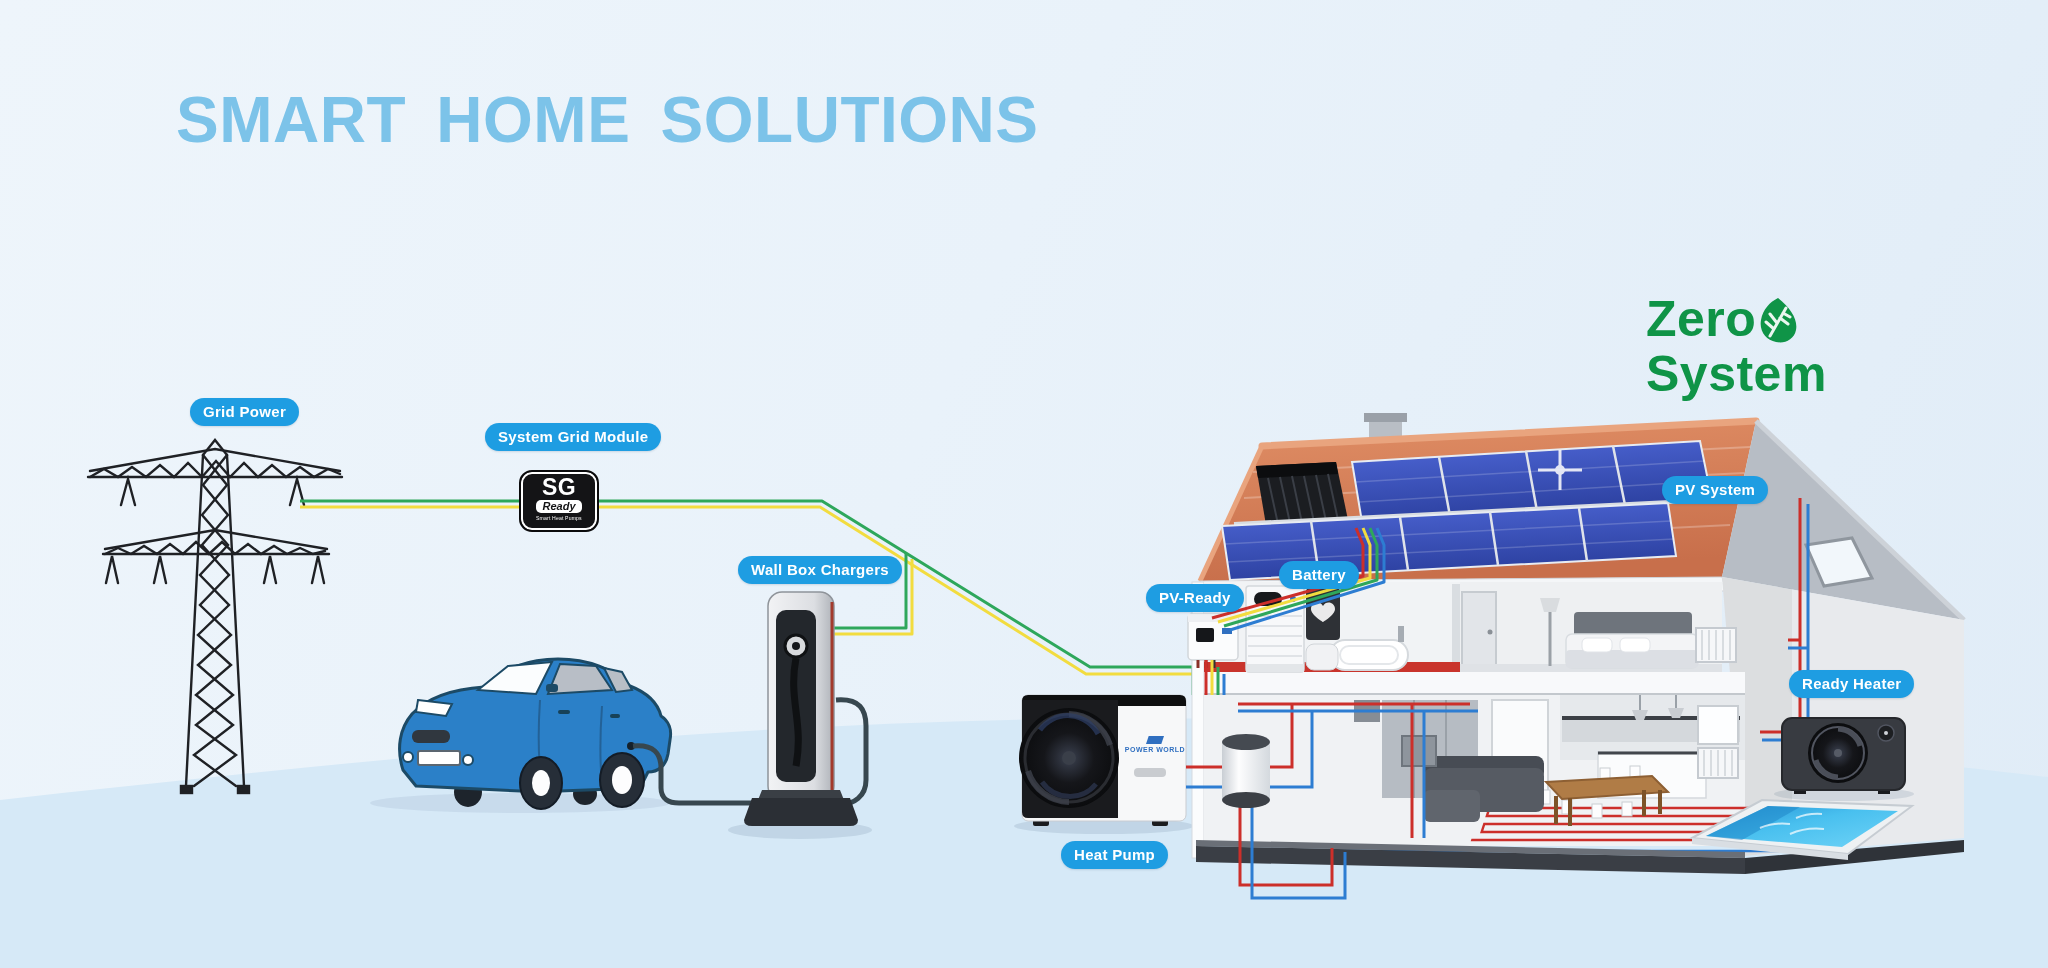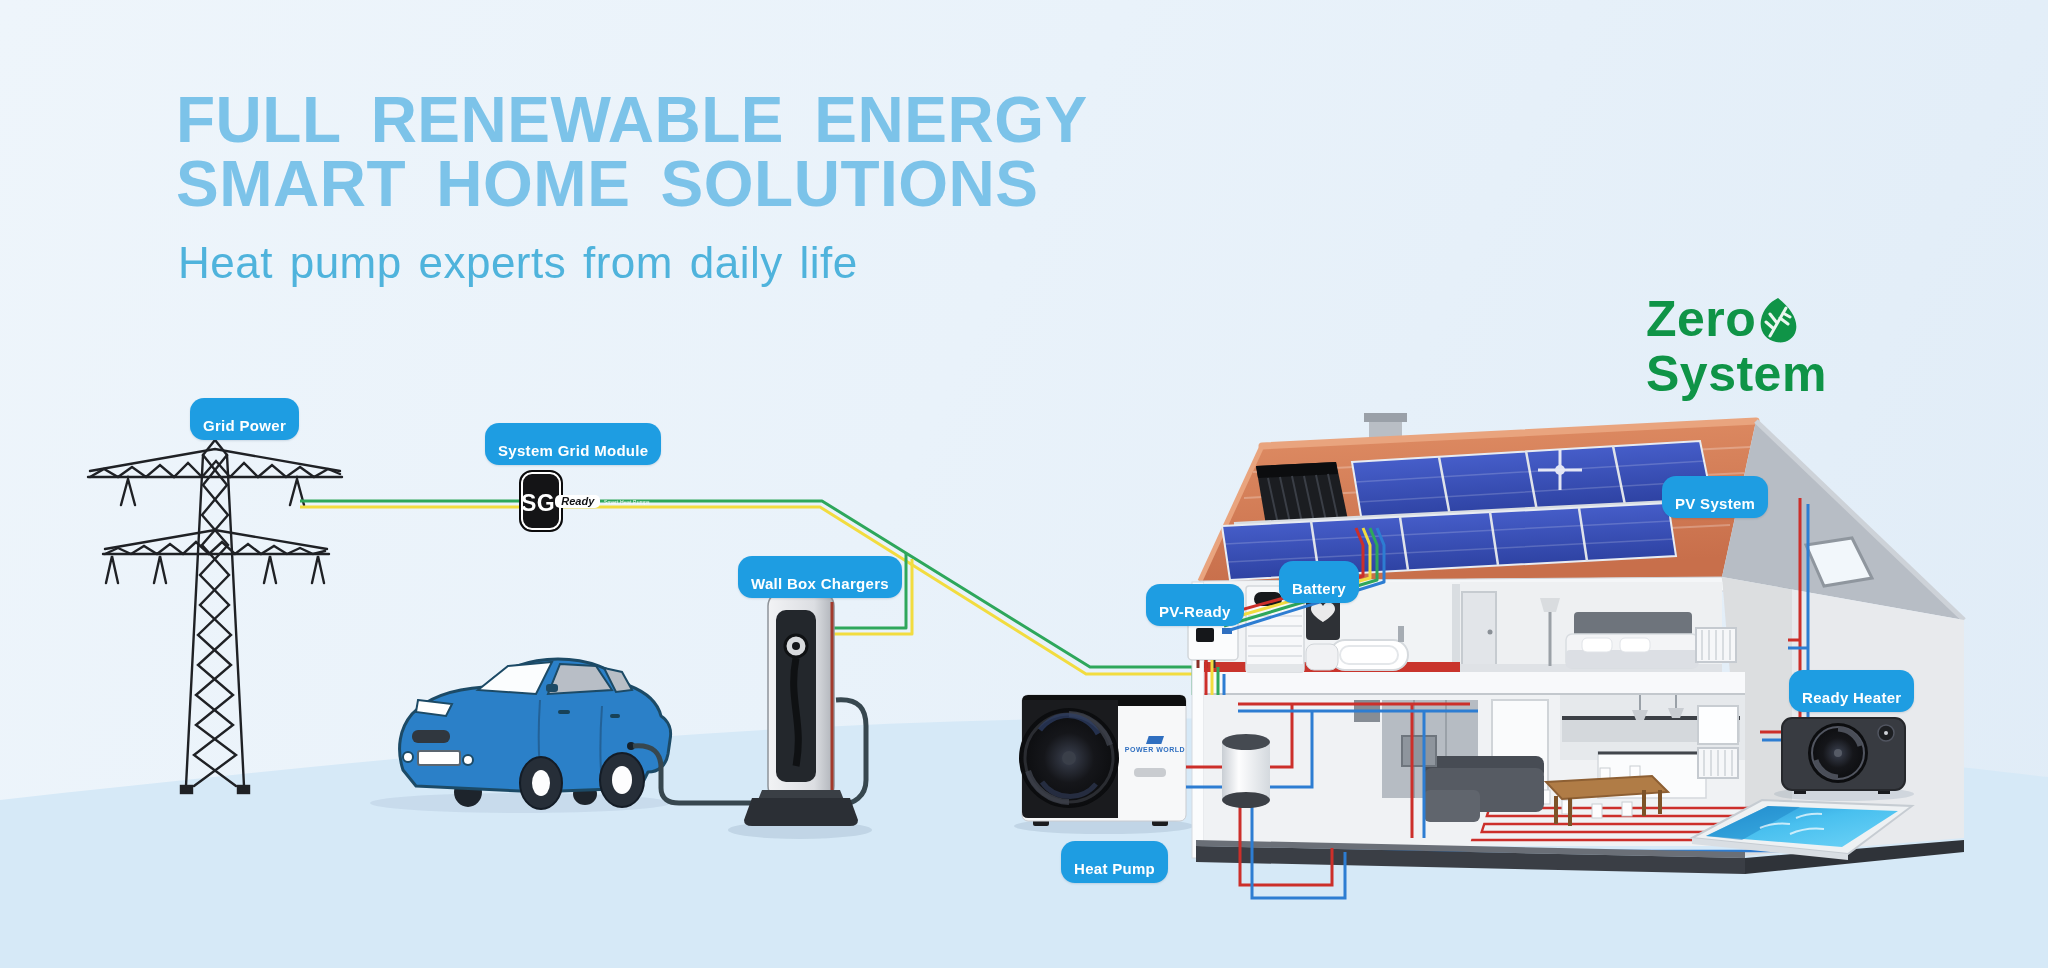--- a/index.html
+++ b/index.html
@@ -9,25 +9,25 @@
   #scene-svg{position:absolute;left:0;top:0;width:2048px;height:968px;}
   .abs{position:absolute;}
   .title{left:176px;top:88px;font-weight:bold;font-size:64px;line-height:64px;
          color:#7cc3e9;letter-spacing:.5px;word-spacing:12px;white-space:nowrap;}
   .subtitle{left:178px;top:238px;font-size:44px;color:#4fb3dc;letter-spacing:.5px;
             word-spacing:4px;white-space:nowrap;}
   .zero-carbon{left:1646px;top:292px;font-weight:bold;font-size:50px;line-height:55px;
                color:#0f9447;letter-spacing:.5px;}
   .zc-row{display:flex;align-items:center;}
   .badge{position:absolute;background:#1e9de2;color:#fff;font-weight:bold;font-size:15px;
-         padding:19px 13px 6px;border-radius:14px;letter-spacing:.3px;white-space:nowrap;
+         padding:5px 13px 6px;border-radius:14px;letter-spacing:.3px;white-space:nowrap;
          box-shadow:0 1px 2px rgba(20,60,100,.15);text-align:right;}
-  .sg-module{left:519px;top:470px;width:44px;height:62px;background:#141416;
+  .sg-module{left:519px;top:470px;width:80px;height:62px;background:#141416;
              border:2px solid #0b0b0c;border-radius:13px;box-shadow:inset 0 0 0 2px #ffffff;
-             display:flex;flex-direction:row;align-items:center;box-sizing:border-box;}
+             display:flex;flex-direction:column;align-items:center;box-sizing:border-box;}
   .sg-title{color:#fff;font-weight:bold;font-size:23px;line-height:24px;margin-top:3px;letter-spacing:.5px;}
   .sg-badge{background:#fff;color:#141416;font-weight:bold;font-style:italic;font-size:11px;
             line-height:13px;padding:0 6px;border-radius:5px;margin-top:1px;}
   .sg-caption{color:#fff;font-size:6px;margin-top:2px;letter-spacing:.2px;transform:scale(.85);white-space:nowrap;}
   .hp-brand{left:1120px;top:736px;width:70px;text-align:center;}
   .hp-brand-logo{width:18px;height:8px;margin:0 auto 2px;background:#2f6fc0;
                  clip-path:polygon(0 100%,15% 0,100% 0,85% 100%);}
   .hp-brand-text{font-weight:bold;font-size:7px;color:#2f6fc0;letter-spacing:.5px;white-space:nowrap;}
 </style>
 </head>
@@ -338,24 +338,22 @@
     <circle cx="1838" cy="753" r="26" fill="none" stroke="#515560" stroke-width="2"></circle>
     <path d="M1838,729 A24,24 0 0 1 1860,746" stroke="#4a4e58" stroke-width="5" fill="none"></path>
     <path d="M1838,777 A24,24 0 0 1 1816,760" stroke="#4a4e58" stroke-width="5" fill="none"></path>
     <circle cx="1838" cy="753" r="4" fill="#565b66"></circle>
     <circle cx="1886" cy="733" r="8" fill="#1d1f22" stroke="#515560" stroke-width="1.5"></circle>
     <circle cx="1886" cy="733" r="2" fill="#cfd3d8"></circle>
   </g>
 </svg>
 
 <div class="abs title">
-  <div>FULL RENEWABLE ENERGY</div>
   <div>SMART HOME SOLUTIONS</div>
 </div>
-<div class="abs subtitle">Heat pump experts from daily life</div>
 
 <div class="abs zero-carbon">
   <div class="zc-row">
     <span>Zero</span>
     <span style="display:inline-flex;">
       <svg width="44" height="48" viewBox="0 0 44 48">
         <path d="M22,2 C35,12 42,24 40,34 C38,44 28,48 20,46 C10,44 3,35 5,24 C7,13 14,6 22,2 Z" fill="#0f9447"></path>
         <path d="M14,40 L30,12 M18,33 L10,26 M21,27 L14,18 M24,22 L32,28 M27,17 L34,21" stroke="#eaf6ef" stroke-width="3" fill="none" stroke-linecap="round"></path>
       </svg>
     </span>

